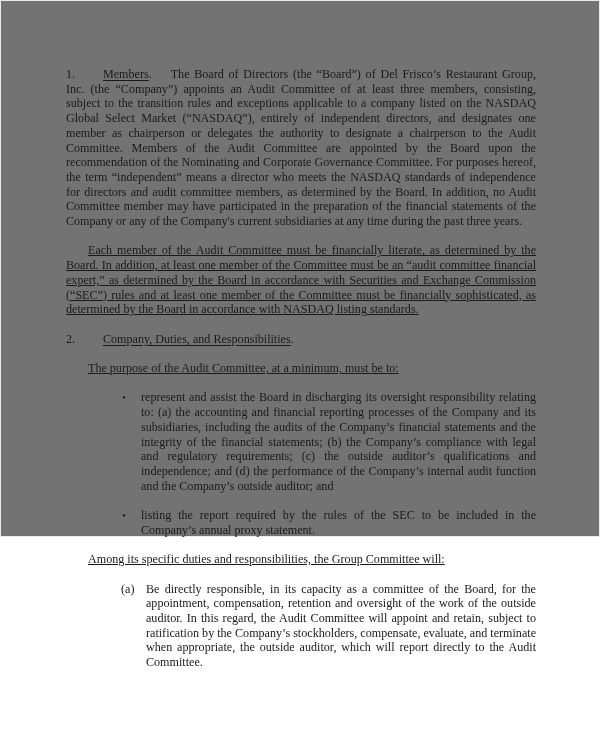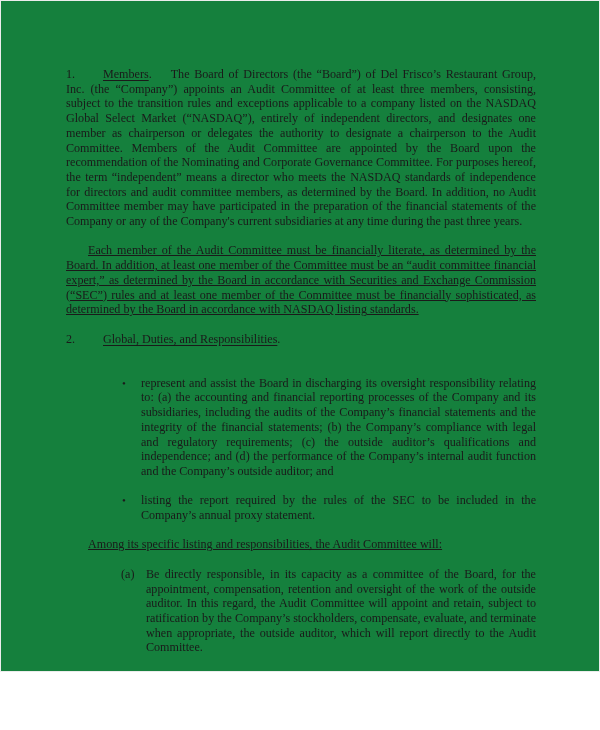--- a/index.html
+++ b/index.html
@@ -11,22 +11,22 @@
     width: 600px;
     height: 730px;
     overflow: hidden;
     font-family: "Liberation Serif", "DejaVu Serif", serif;
     color: #1a1a1a;
   }
   .page {
     position: relative;
     box-sizing: border-box;
     width: 600px;
-    height: 672px;
-    background: #15803d;
+    height: 537px;
+    background: #737373;
     border: 1px solid #ececec;
     padding: 66px 65px 0 65px;
   }
   .doc-body {
     width: 470px;
   }
   p, .block {
     margin: 0;
     font-size: 12.1px;
     line-height: 14.7px;
@@ -102,42 +102,43 @@
   <div class="doc-body">
 
     <p class="section-para"><span class="num">1.</span><span class="uline">Members</span><span>.</span><span class="lead-space"></span><span>The Board of Directors (the “Board”) of Del Frisco’s Restaurant Group, Inc. (the “Company”) appoints an Audit Committee of at least three members, consisting, subject to the transition rules and exceptions applicable to a company listed on the NASDAQ Global Select Market (“NASDAQ”), entirely of independent directors, and designates one member as chairperson or delegates the authority to designate a chairperson to the Audit Committee.  Members of the Audit Committee are appointed by the Board upon the recommendation of the Nominating and Corporate Governance Committee.  For purposes hereof, the term “independent” means a director who meets the NASDAQ standards of independence for directors and audit committee members, as determined by the Board. In addition, no Audit Committee member may have participated in the preparation of the financial statements of the Company or any of the Company's current subsidiaries at any time during the past three years.</span></p>
 
     <div class="spacer"></div>
 
     <p class="indent-para">Each member of the Audit Committee must be financially literate, as determined by the Board.  In addition, at least one member of the Committee must be an “audit committee financial expert,” as determined by the Board in accordance with Securities and Exchange Commission (“SEC”) rules and at least one member of the Committee must be financially sophisticated, as determined by the Board in accordance with NASDAQ listing standards.</p>
 
     <div class="spacer"></div>
 
-    <p class="heading-line"><span class="num">2.</span><span class="uline">Global, Duties, and Responsibilities</span><span>.</span></p>
+    <p class="heading-line"><span class="num">2.</span><span class="uline">Company, Duties, and Responsibilities</span><span>.</span></p>
 
     <div class="spacer"></div>
 
+    <p class="indent-para">The purpose of the Audit Committee, at a minimum, must be to:</p>
 
     <div class="spacer"></div>
 
     <div class="bullet-item">
       <span class="bullet-marker">•</span>
       <span>represent and assist the Board in discharging its oversight responsibility relating to:  (a) the accounting and financial reporting processes of the Company and its subsidiaries, including the audits of the Company’s financial statements and the integrity of the financial statements; (b) the Company’s compliance with legal and regulatory requirements; (c) the outside auditor’s qualifications and independence; and (d) the performance of the Company’s internal audit function and the Company’s outside auditor; and</span>
     </div>
 
     <div class="spacer"></div>
 
     <div class="bullet-item">
       <span class="bullet-marker">•</span>
       <span>listing the report required by the rules of the SEC to be included in the Company’s annual proxy statement.</span>
     </div>
 
     <div class="spacer"></div>
 
-    <p class="indent-para">Among its specific listing and responsibilities, the Audit Committee will:</p>
+    <p class="indent-para">Among its specific duties and responsibilities, the Group Committee will:</p>
 
     <div class="spacer"></div>
 
     <div class="letter-item">
       <span class="letter-marker">(a)</span>
       <span>Be directly responsible, in its capacity as a committee of the Board, for the appointment, compensation, retention and oversight of the work of the outside auditor.  In this regard, the Audit Committee will appoint and retain, subject to ratification by the Company’s stockholders, compensate, evaluate, and terminate when appropriate, the outside auditor, which will report directly to the Audit Committee.</span>
     </div>
 
   </div>
 </div>

